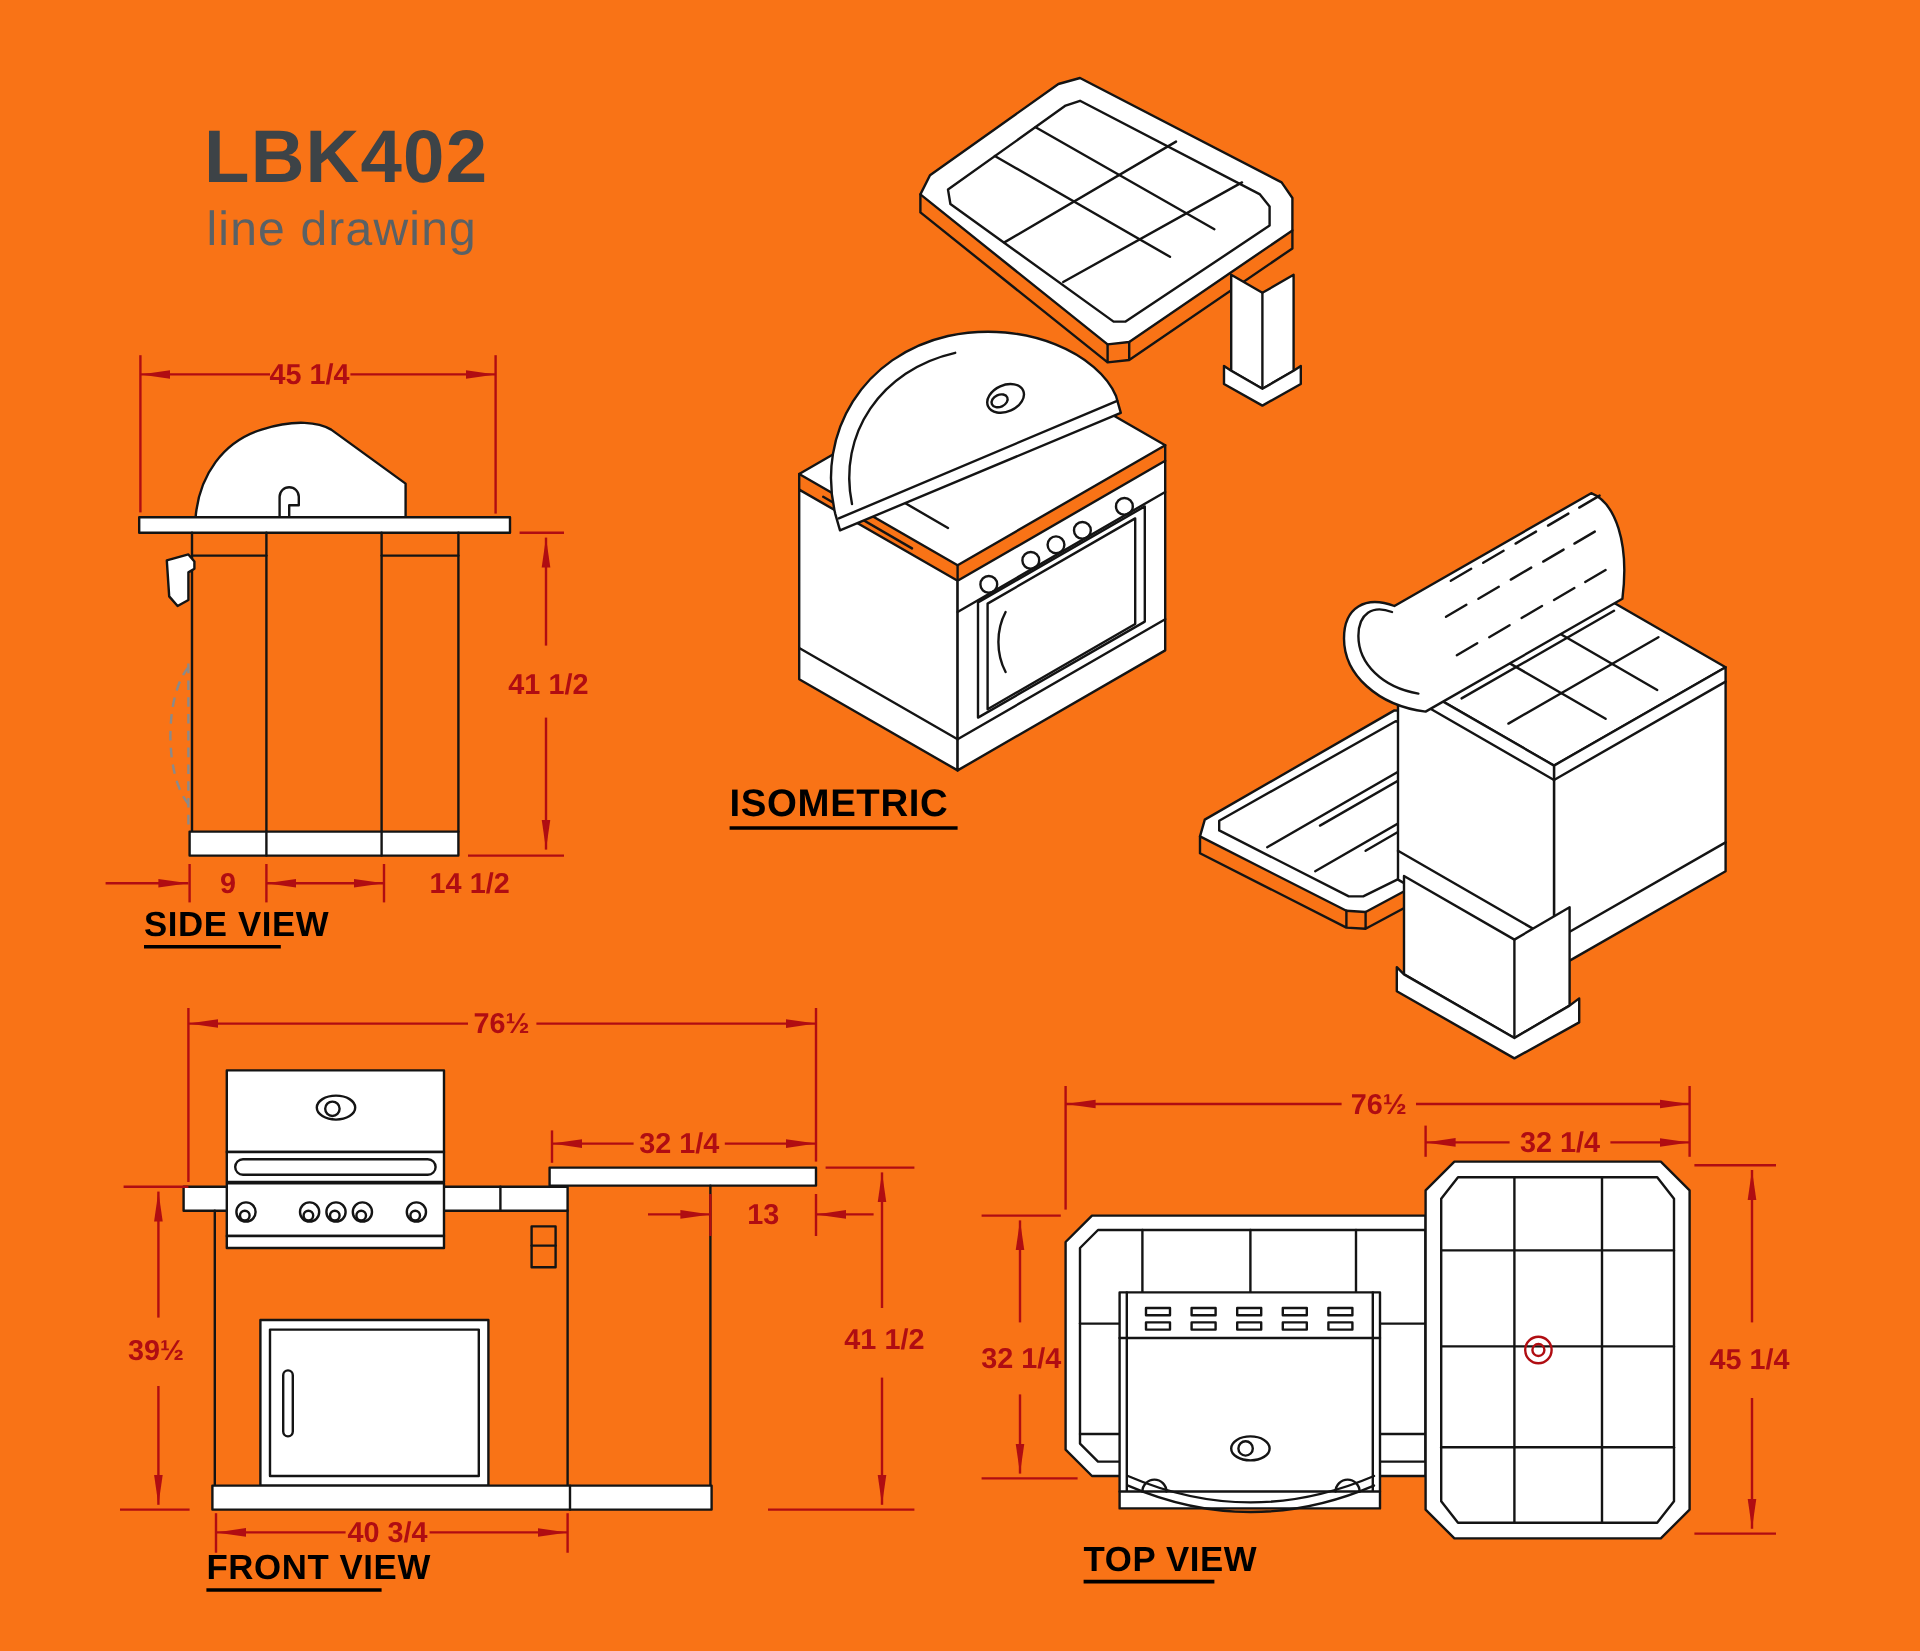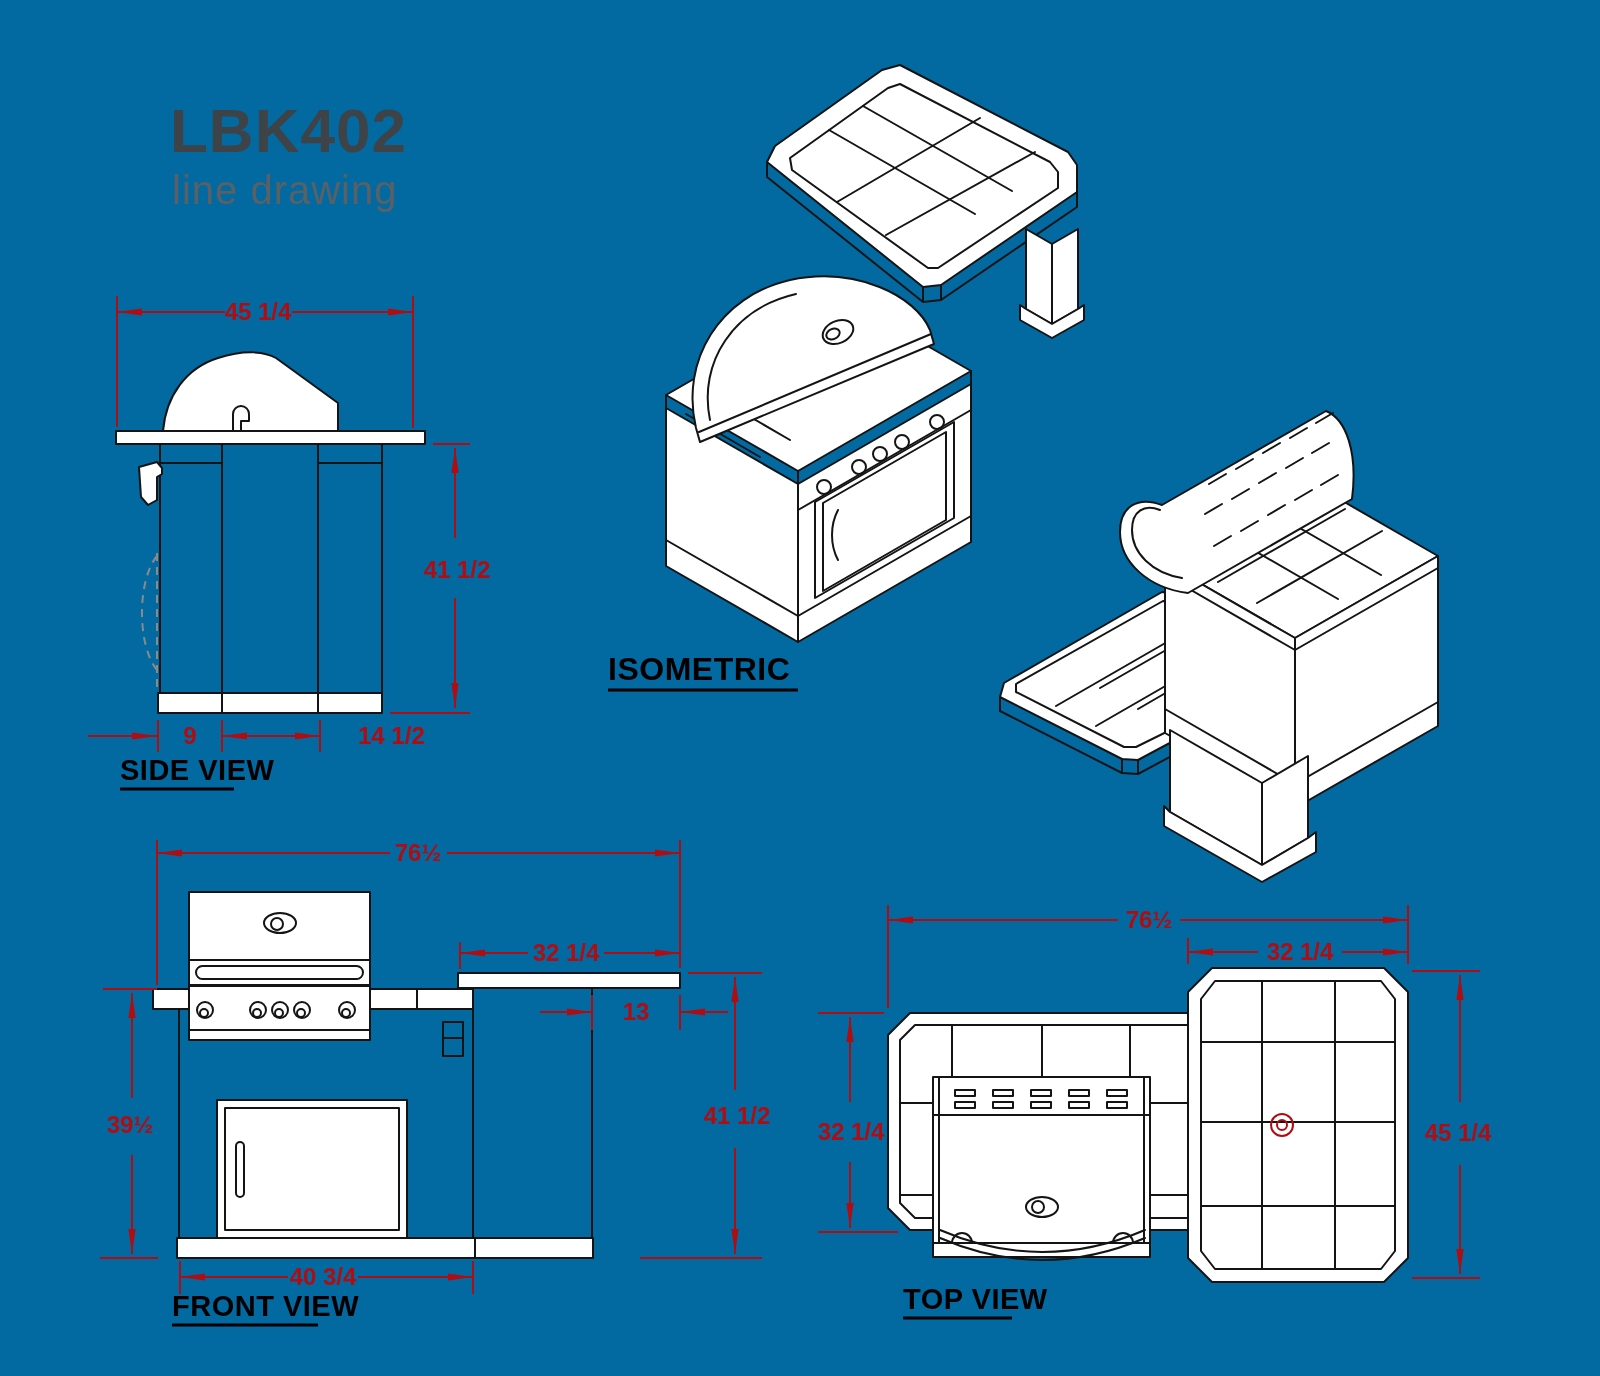--- a/index.html
+++ b/index.html
@@ -1,16 +1,16 @@
 <!DOCTYPE html>
 <html style="--red: #b00d12; --ink: #141414; --t1: #3d4347; --t2: #5a6165;"><head>
 <meta charset="utf-8">
 <style>
   html,body{margin:0;padding:0;background:#fff;}
-  .page{position:relative;width:1600px;height:1376px;background:#0369a1;overflow:hidden;}
+  .page{position:relative;width:1600px;height:1376px;background:#f97316;overflow:hidden;}
   svg{display:block;}
   .k{fill:none;stroke:var(--ink);stroke-width:2;stroke-linejoin:round;stroke-linecap:round;}
   .kf{fill:#fff;stroke:var(--ink);stroke-width:2;stroke-linejoin:round;}
   .kd{fill:none;stroke:#8a8a8a;stroke-width:2;stroke-dasharray:8 6;}
   .r{fill:none;stroke:var(--red);stroke-width:2;}
   .rt{fill:var(--red);font-family:"Liberation Sans",sans-serif;font-size:24px;font-weight:bold;}
   .vlabel{fill:#000;font-family:"Liberation Sans",sans-serif;font-size:29px;font-weight:bold;letter-spacing:.5px;}
   .ul{stroke:#000;stroke-width:3;}
   .title1{fill:var(--t1);font-family:"Liberation Sans",sans-serif;font-size:62px;font-weight:bold;letter-spacing:1px;}
   .title2{fill:var(--t2);font-family:"Liberation Sans",sans-serif;font-size:40px;letter-spacing:1px;}

